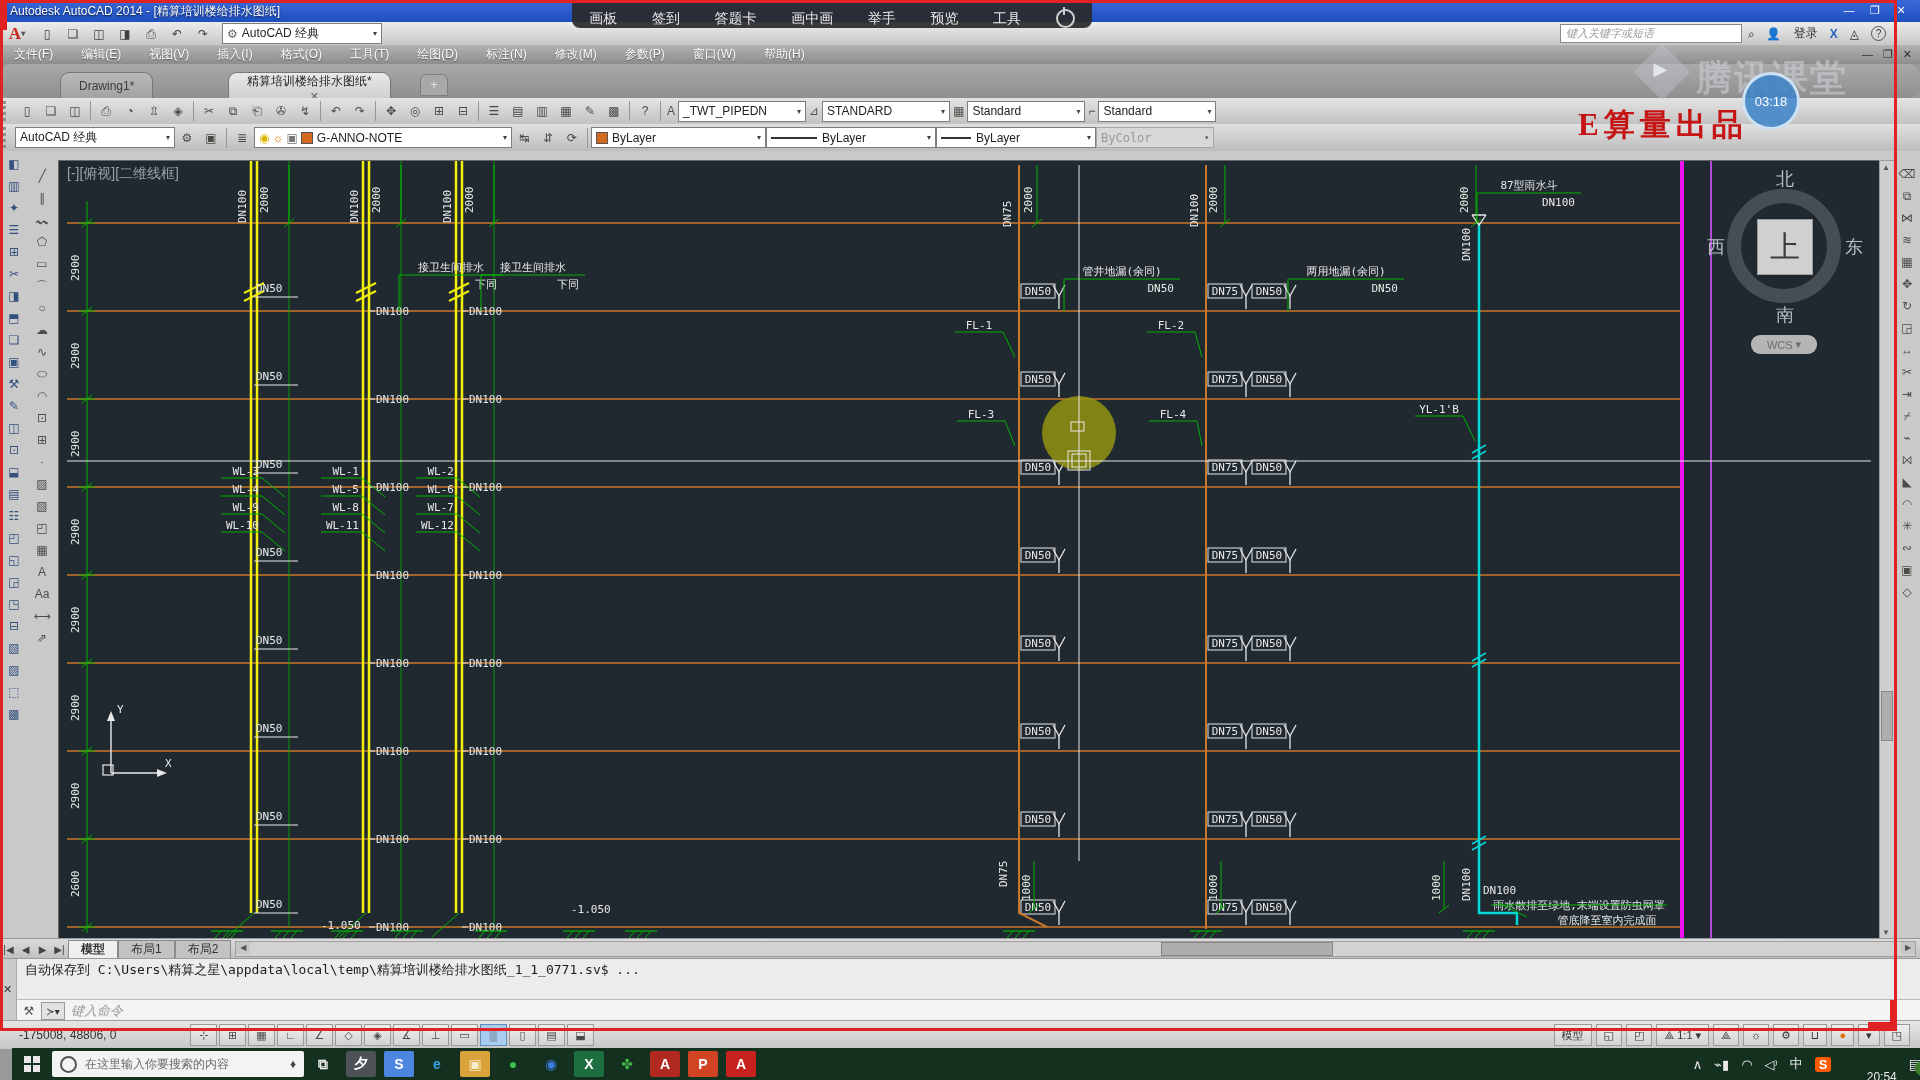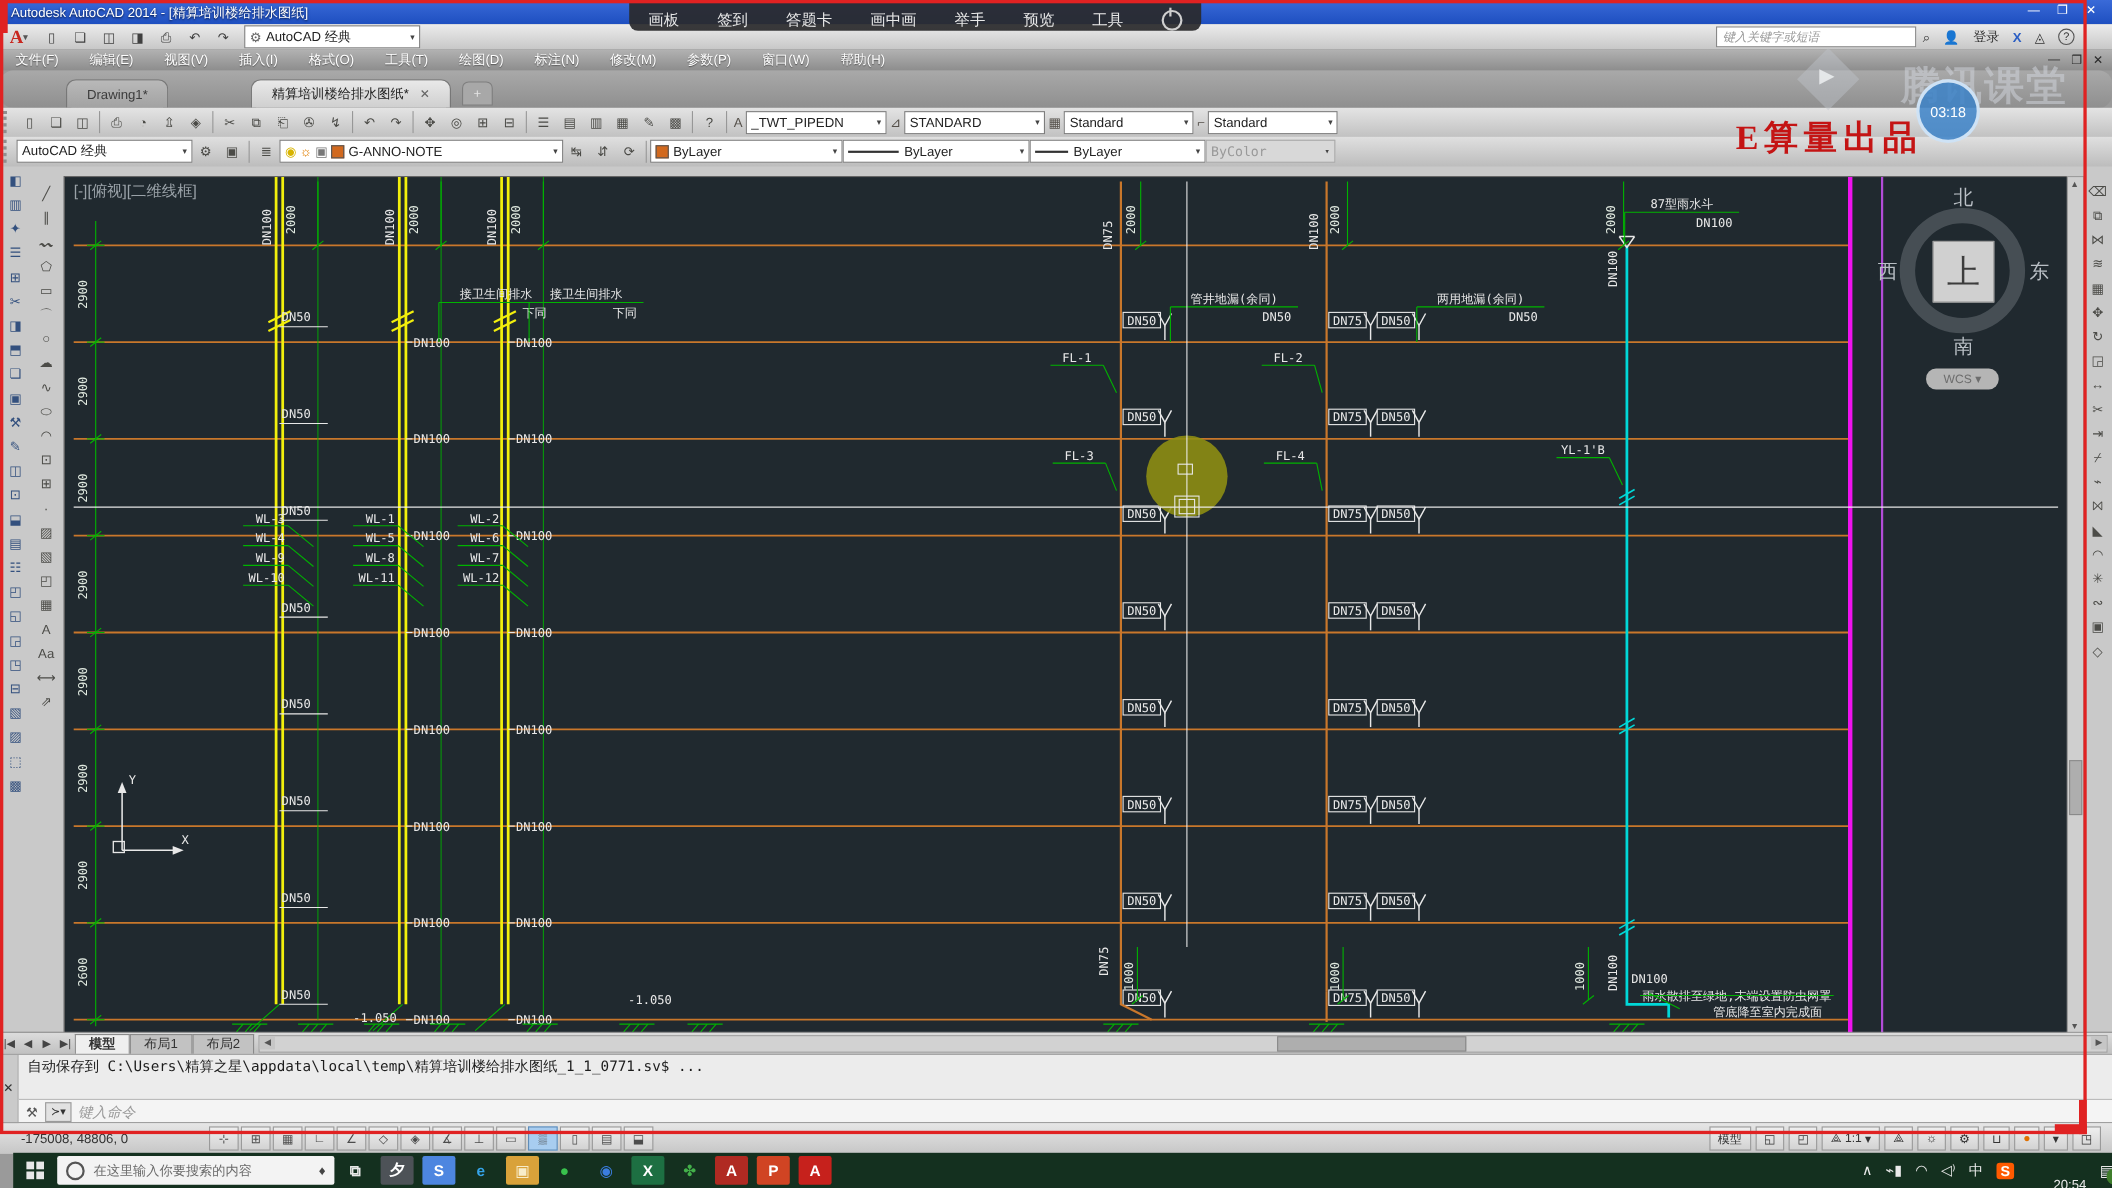--- a/index.html
+++ b/index.html
@@ -113,21 +113,21 @@
   #clock{text-align:right;font-size:12px;line-height:14px;margin-top:40px;}
   #notif{position:relative;font-size:14px;}
   #badge{position:absolute;right:-8px;bottom:-4px;width:15px;height:15px;border-radius:50%;background:#3f7d2c;
          color:#fff;font-size:10px;text-align:center;line-height:15px;}
   
   #recborder{left:0;top:0;width:1897px;height:1031px;border:3px solid #e02222;box-sizing:border-box;pointer-events:none;z-index:50;}
   .reccorner{background:#e02222;z-index:51;pointer-events:none;}
   #brand{left:1642px;top:48px;width:280px;height:70px;z-index:40;pointer-events:none;}
   #blogo{position:absolute;left:0;top:4px;width:40px;height:40px;background:rgba(190,196,202,.45);transform:rotate(45deg);}
   #blogo:after{content:"▶";position:absolute;left:10px;top:8px;transform:rotate(-45deg);color:rgba(245,248,250,.75);font-size:18px;}
-  #bname{position:absolute;left:54px;top:6px;font-size:36px;font-weight:bold;color:rgba(205,210,216,.55);letter-spacing:2px;margin-left:32px;}
+  #bname{position:absolute;left:54px;top:6px;font-size:36px;font-weight:bold;color:rgba(205,210,216,.55);letter-spacing:2px;}
   #btimer{position:absolute;left:100px;top:24px;width:52px;height:52px;border-radius:50%;background:rgba(60,130,200,.85);
           border:3px solid rgba(220,235,250,.9);color:#fff;font-size:13px;display:flex;align-items:center;justify-content:center;}
   #watermark{left:1578px;top:104px;z-index:40;font-family:"Liberation Serif","DejaVu Serif",serif;
              font-size:31px;font-weight:bold;letter-spacing:5px;pointer-events:none;}
   svg text{font-family:"DejaVu Sans Mono","Liberation Mono",monospace;}
 </style>
 </head>
 <body>
 
 <div id="stage">
@@ -174,21 +174,21 @@
       <span>—</span>
       <span>❐</span>
       <span>✕</span>
     </div>
   </div>
 
   <div id="doctabs" class="abs">
       <div class="dtab inactive" style="left: 60px;">
         <span>Drawing1*</span>
       </div>
-      <div class="dtab active" style="left: 228px;">
+      <div class="dtab active" style="left: 228px; flex-direction: column;">
         <span>精算培训楼给排水图纸*</span>
         <span class="x">✕</span>
       </div>
       <div id="plustab" style="left: 420px;">+</div>
     </div>
 
   <div id="stdbar" class="abs">
     <div class="grip"></div>
     <span id="std-icons" style="display:contents;"><div class="tbicon">▯</div><div class="tbicon">❏</div><div class="tbicon">◫</div><div class="vsep"></div><div class="tbicon">⎙</div><div class="tbicon">◔</div><div class="tbicon">⇫</div><div class="tbicon">◈</div><div class="vsep"></div><div class="tbicon">✂</div><div class="tbicon">⧉</div><div class="tbicon">⎗</div><div class="tbicon">✇</div><div class="tbicon">↯</div><div class="vsep"></div><div class="tbicon">↶</div><div class="tbicon">↷</div><div class="vsep"></div><div class="tbicon">✥</div><div class="tbicon">◎</div><div class="tbicon">⊞</div><div class="tbicon">⊟</div><div class="vsep"></div><div class="tbicon">☰</div><div class="tbicon">▤</div><div class="tbicon">▥</div><div class="tbicon">▦</div><div class="tbicon">✎</div><div class="tbicon">▩</div><div class="vsep"></div><div class="tbicon">?</div></span>
     <div class="vsep"></div>

